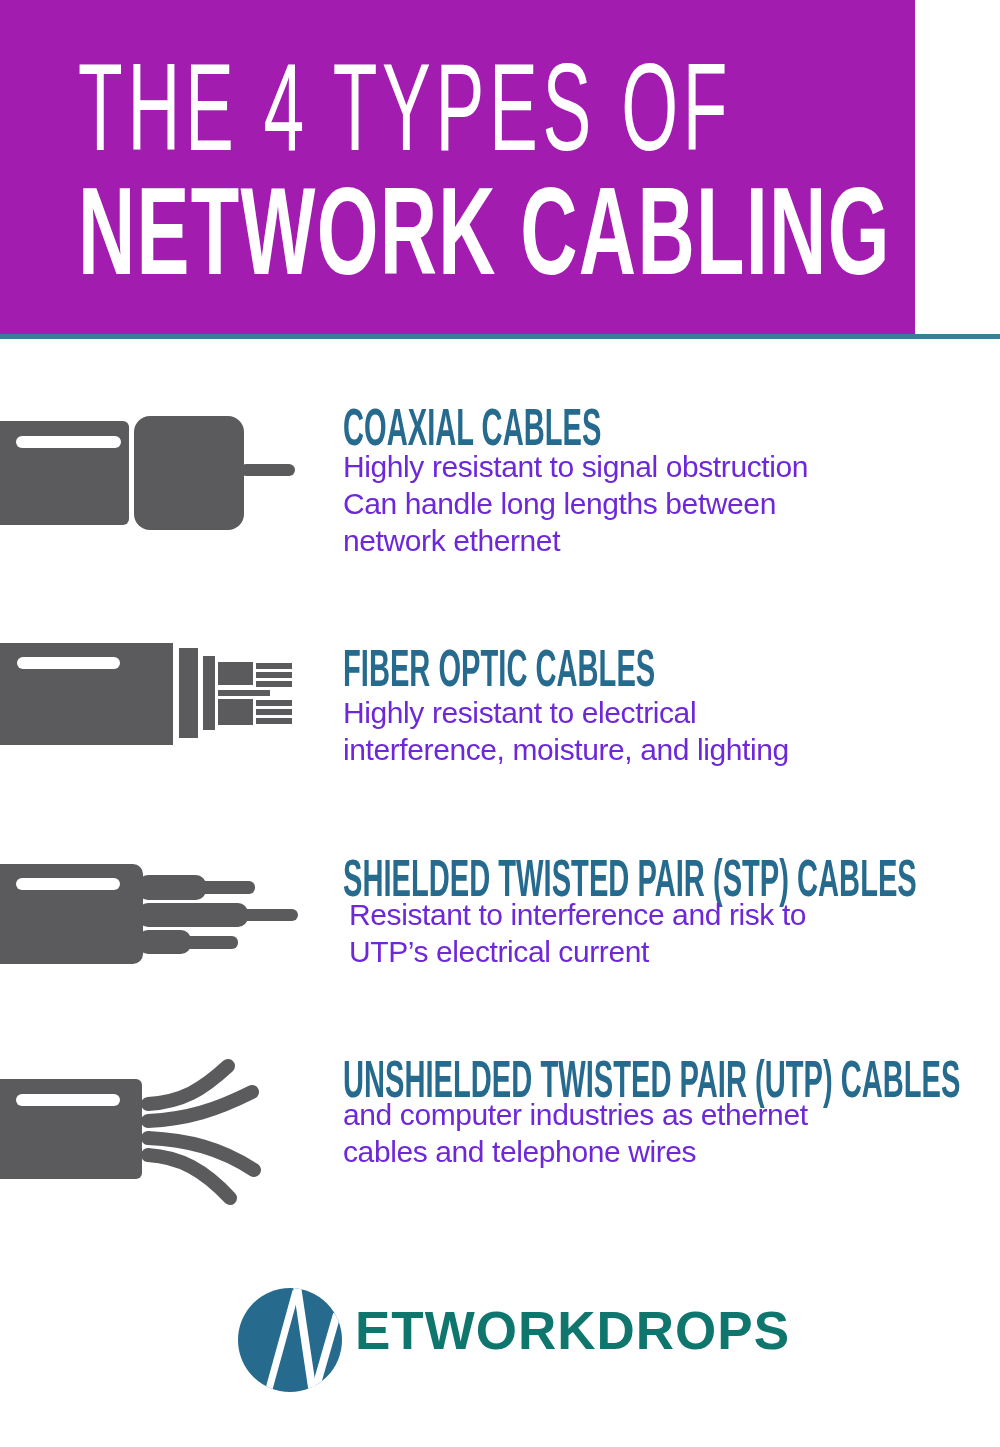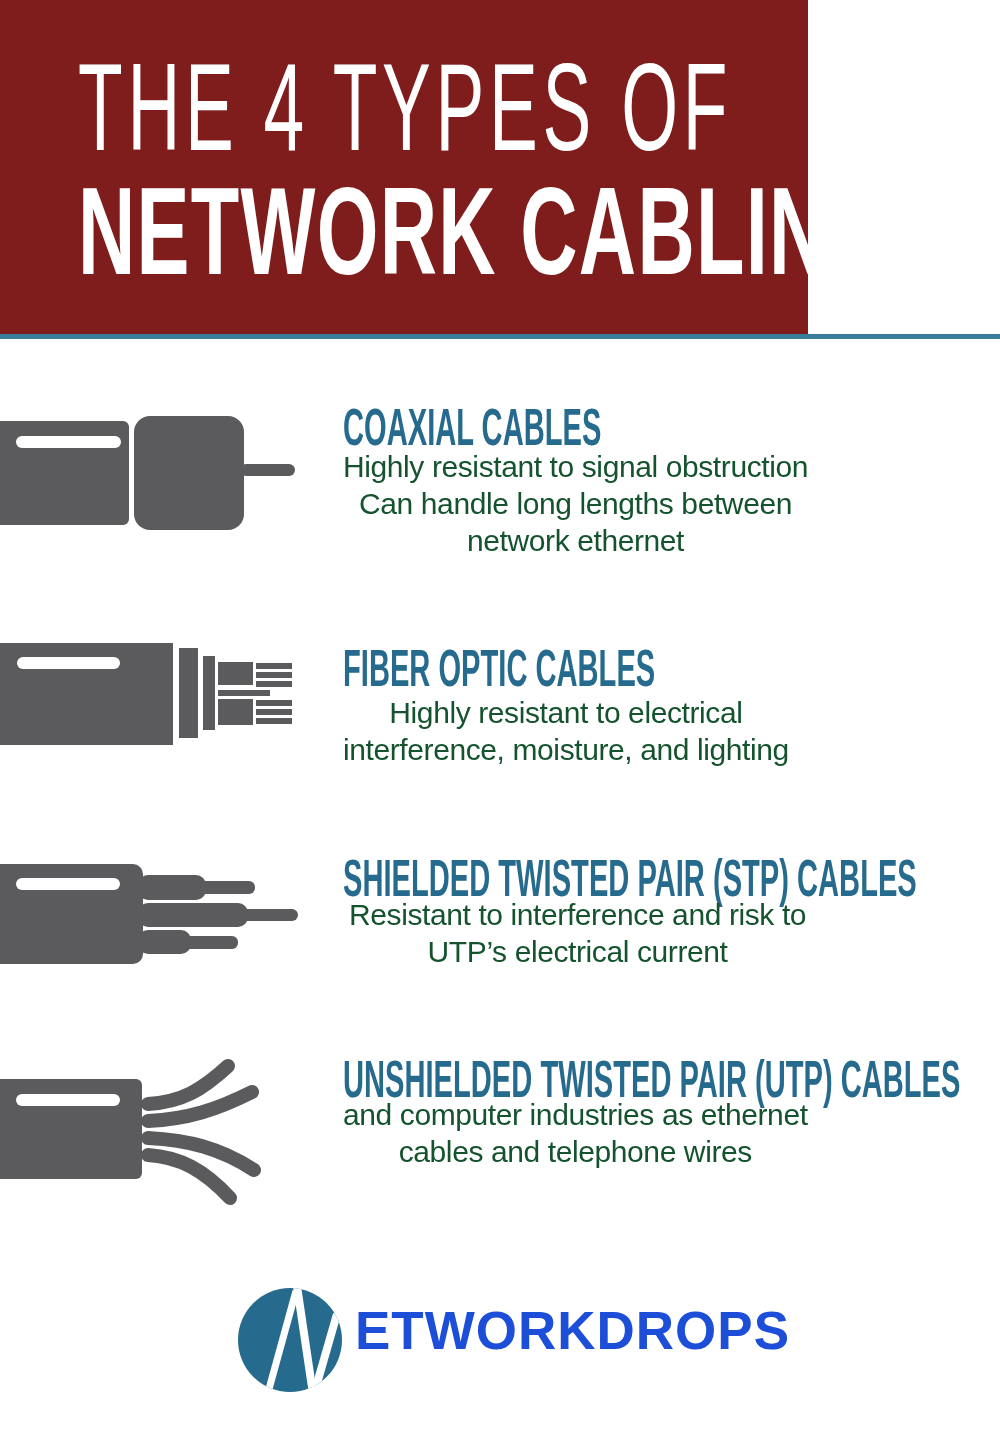--- a/index.html
+++ b/index.html
@@ -11,23 +11,23 @@
     width: 1000px;
     height: 1447px;
     background: #ffffff;
     overflow: hidden;
   }
 
   
   .hero {
     position: absolute;
     top: 0; left: 0;
-    width: 808px;
+    width: 915px;
     height: 334px;
-    background: #7f1d1d;
+    background: #a21caf;
   }
   .hero-strip {
     position: absolute;
     top: 334px; left: 0;
     width: 1000px;
     height: 5px;
     background: #3a7d9b;
   }
   .hero-line1 {
     position: absolute;
@@ -66,41 +66,40 @@
     font-weight: 700;
     line-height: 1;
     white-space: nowrap;
     display: inline-block;
     transform: scaleX(0.56);
     transform-origin: left top;
   }
   .section-body {
     position: absolute;
     left: 343px;
-    color: #14532d;
+    color: #6d28d9;
     font-size: 30px;
     letter-spacing: -0.4px;
     line-height: 37px;
     font-weight: 400;
-    text-align: center;
   }
 
   
   .logo {
     position: absolute;
     top: 1288px; left: 238px;
     display: flex;
     align-items: flex-start;
   }
   .logo-mark { width: 104px; height: 104px; flex: 0 0 auto; }
   .logo-text {
     position: relative;
     top: 11px;
     margin-left: 13px;
-    color: #1d4ed8;
+    color: #0f766e;
     font-size: 53px;
     font-weight: 700;
     letter-spacing: 1px;
     line-height: 1.2;
     white-space: nowrap;
   }
 </style>
 </head>
 <body>
 

